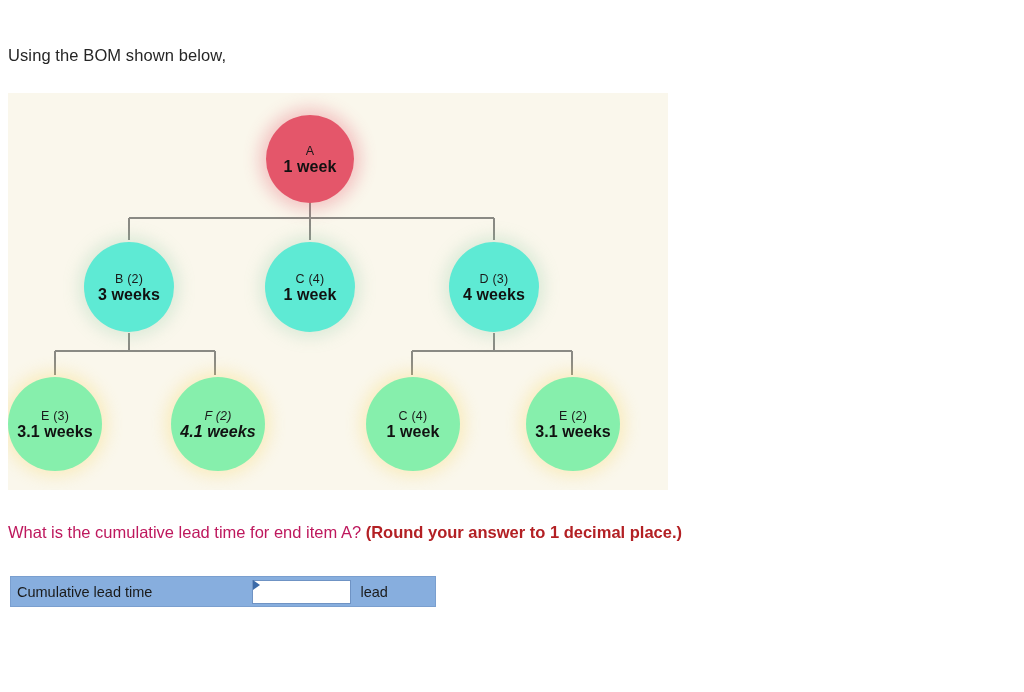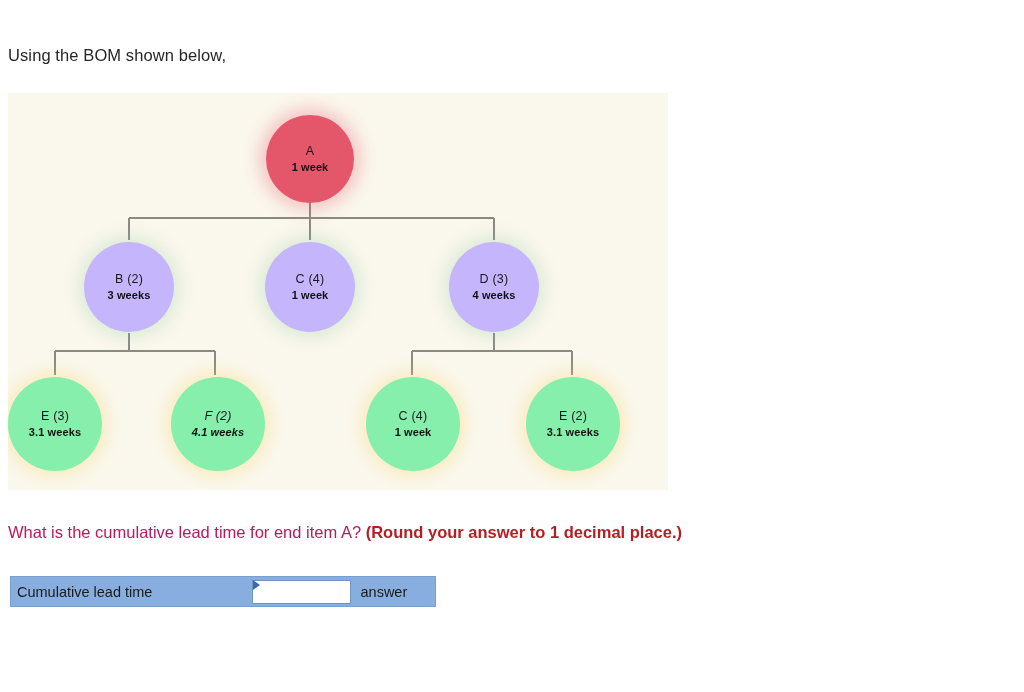--- a/index.html
+++ b/index.html
@@ -73,35 +73,35 @@
     box-sizing: border-box;
   }
   .node .n-code {
     font-size: 12.5px;
     line-height: 15px;
     color: #1a1a1a;
     font-weight: 400;
     letter-spacing: 0.2px;
   }
   .node .n-lead {
-    font-size: 11px;
+    font-size: 16px;
     line-height: 16px;
     color: #111111;
     font-weight: 700;
     letter-spacing: 0.1px;
   }
 
   .node.level-0 {
     width: 88px; height: 88px;
     background: #e4566a;
     box-shadow: 0 0 16px 7px rgba(228,86,106,0.30);
   }
   .node.level-1 {
     width: 90px; height: 90px;
-    background: #c4b5fd;
+    background: #5eead4;
     box-shadow: 0 0 15px 6px rgba(140,202,162,0.26);
   }
   .node.level-2 {
     width: 94px; height: 94px;
     background: #86efac;
     box-shadow: 0 0 15px 6px rgba(248,215,101,0.30);
   }
 
   
   .question {
@@ -259,19 +259,19 @@
     <tbody>
       <tr>
         <td class="cell-label">
           <span>Cumulative lead time</span>
         </td>
         <td class="cell-input">
           <input class="ans-input" type="text" value="" style="">
           <span class="caret-marker"></span>
         </td>
         <td class="cell-unit">
-          <span>answer</span>
+          <span>lead</span>
         </td>
       </tr>
     </tbody>
   </table>
 
 </div>
 
 </body></html>

